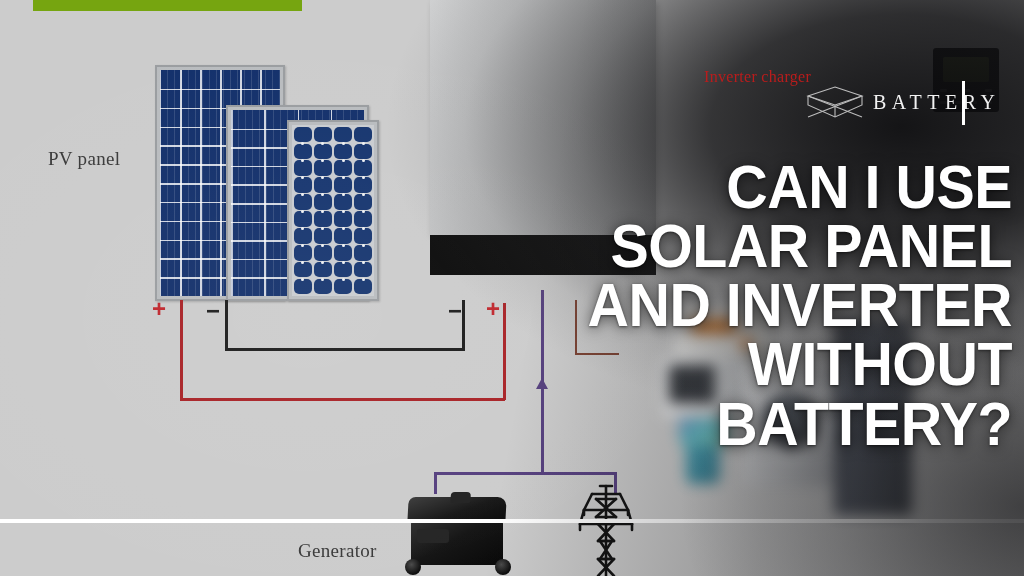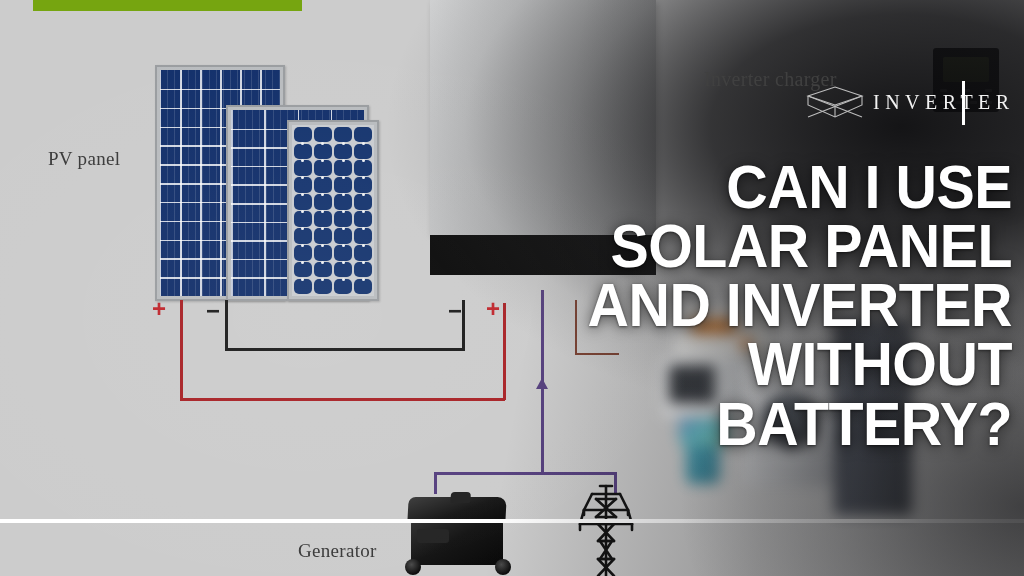--- a/index.html
+++ b/index.html
@@ -162,22 +162,22 @@
     font-family:"Liberation Serif", serif;
     color:#3a3a3a;
     font-size:19px;
     letter-spacing:.3px;
     white-space:nowrap;
   }
   #pv-label { left:48px; top:148px; }
   #gen-label { left:298px; top:540px; }
   #inv-label {
     left:704px; top:68px;
-    color:#404040;
-    font-size:20px;
+    color:#b91c1c;
+    font-size:16px;
   }
 
   
   .inverter-body {
     position:absolute; left:430px; top:0px; width:226px; height:235px;
     background:linear-gradient(104deg,#cfd0d1 0%,#bfc0c1 26%,#a9aaab 62%,#959697 100%);
     box-shadow:2px 2px 6px rgba(0,0,0,.18);
   }
   .inverter-base {
     position:absolute; left:430px; top:235px; width:226px; height:40px;
@@ -529,21 +529,21 @@
   <div class="brand">
     <svg width="58" height="38" viewBox="0 0 58 38">
       <g stroke="#d8d8d8" stroke-width="1.1" fill="none" opacity=".85">
         <path d="M29 4 L56 13 L29 22 L2 13 Z"></path>
         <path d="M2 13 L56 34"></path>
         <path d="M56 13 L2 34"></path>
         <path d="M2 13 L2 22 L29 34 L56 22 L56 13"></path>
         <path d="M29 22 L29 34"></path>
       </g>
     </svg>
-    <span class="brand-text">INVERTER</span>
+    <span class="brand-text">BATTERY</span>
   </div>
   <div class="brand-rule"></div>
 
   <div class="title">
     <span class="ln">CAN I USE</span>
     <span class="ln">SOLAR PANEL</span>
     <span class="ln">AND INVERTER</span>
     <span class="ln">WITHOUT</span>
     <span class="ln">BATTERY?</span>
   </div>

